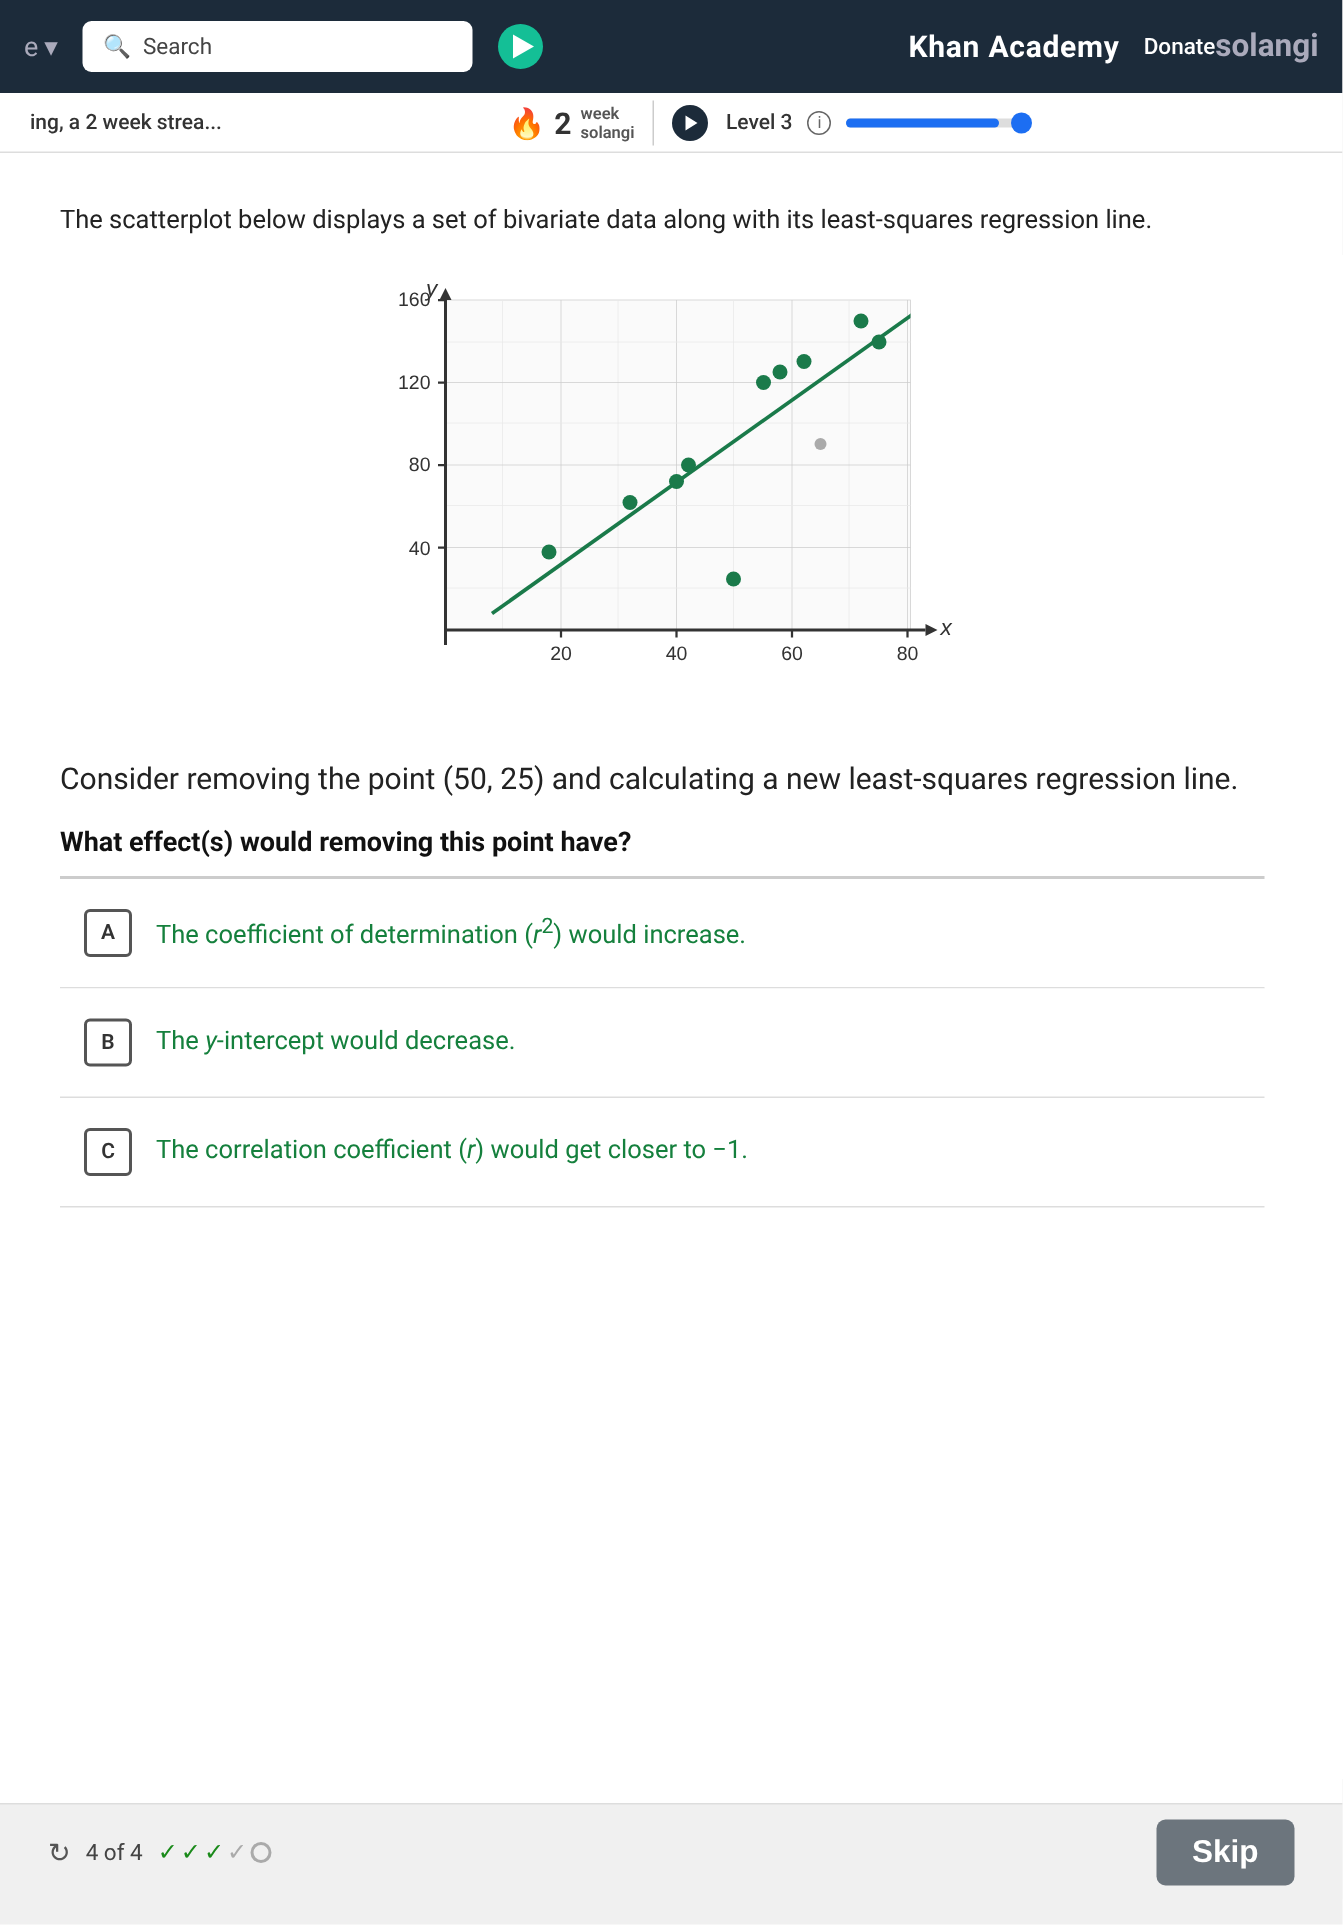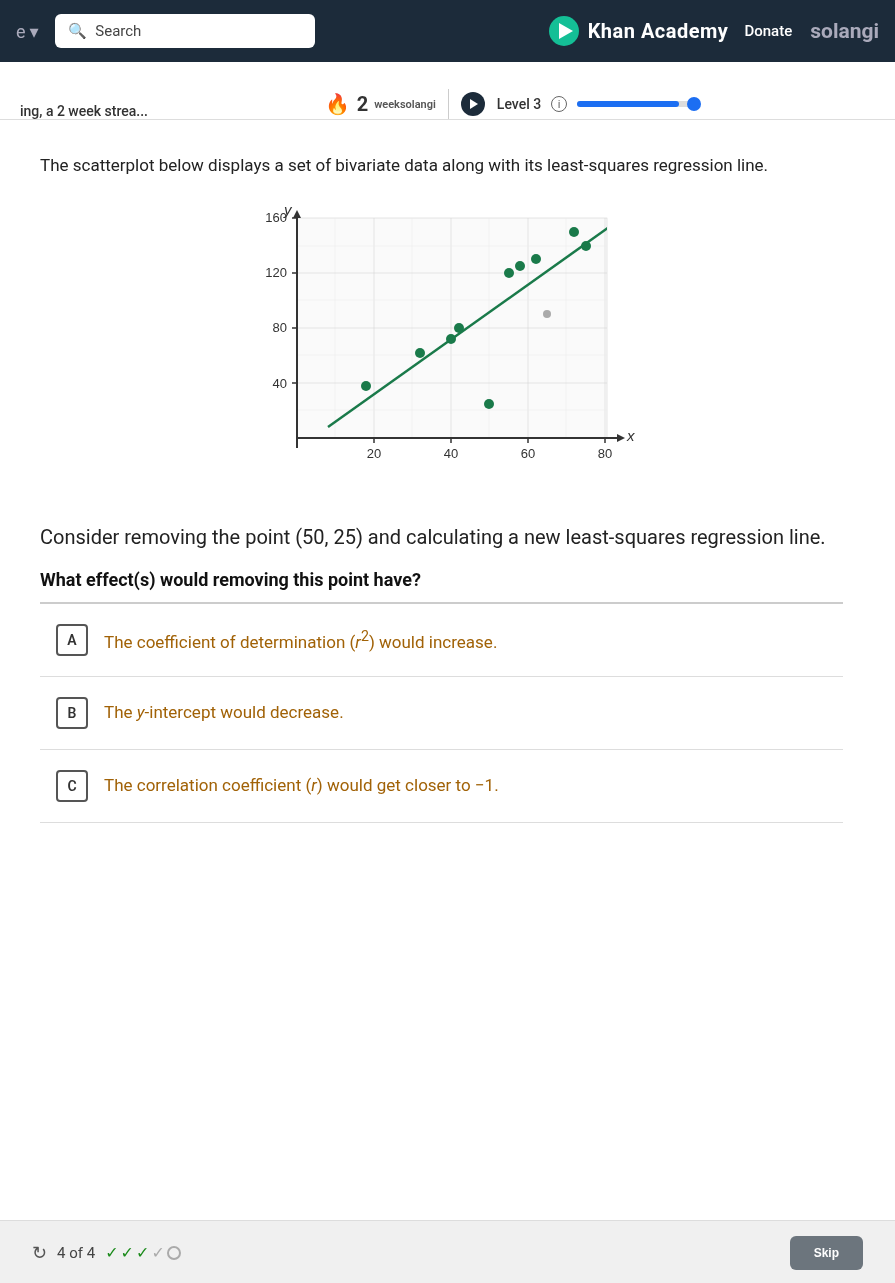--- a/index.html
+++ b/index.html
@@ -38,57 +38,56 @@
       cursor: pointer;
     }
     .search-box span {
       color: #444;
       font-size: 15px;
     }
     .nav-center {
       flex: 1;
       display: flex;
       align-items: center;
-      justify-content: flex-end;
+      justify-content: space-between;
       gap: 8px;
     }
     .nav-logo-icon {
       width: 32px;
       height: 32px;
     }
     .nav-title {
       color: #fff;
       font-size: 20px;
       font-weight: 700;
       letter-spacing: 0.5px;
     }
     .nav-right {
       display: flex;
       align-items: center;
-      gap: 18px;
     }
     .nav-donate {
       color: #fff;
       font-size: 15px;
       font-weight: 500;
       cursor: pointer;
     }
     .nav-user {
       color: #aab;
       font-size: 21px;
       cursor: pointer;
       font-weight: bold;
     }
 
     
     .sub-nav {
       background: #fff;
-      height: 58px;
-      display: flex;
-      align-items: flex-end;
+      height: 40px;
+      display: flex;
+      align-items: center;
       padding: 0 20px;
       gap: 0;
       border-bottom: 1px solid #ddd;
     }
     .sub-nav-breadcrumb {
       font-size: 14px;
       color: #333;
       font-weight: 500;
     }
     .sub-nav-center {
@@ -246,21 +245,21 @@
       display: flex;
       align-items: center;
       justify-content: center;
       font-size: 14px;
       font-weight: 600;
       color: #333;
     }
 
     .answer-text {
       font-size: 17px;
-      color: #a16207;
+      color: #15803d;
       line-height: 1.5;
       text-align: center;
     }
 
     
     .bottom-bar {
       background: #f0f0f0;
       height: 64px;
       display: flex;
       align-items: center;
@@ -290,21 +289,21 @@
       border-radius: 50%;
       border: 2px solid #aaa;
       display: inline-block;
     }
     .skip-btn {
       background: #6c757d;
       color: #fff;
       border: none;
       border-radius: 6px;
       padding: 10px 24px;
-      font-size: 12px;
+      font-size: 21px;
       font-weight: 600;
       cursor: pointer;
     }
 
     
     .chart-svg {
       font-family: -apple-system, BlinkMacSystemFont, 'Segoe UI', sans-serif;
     }
   </style>
 </head>
@@ -332,21 +331,21 @@
     <span class="nav-user">solangi</span>
   </div>
 </div>
 
 <div class="sub-nav">
   <span class="sub-nav-breadcrumb">ing, a 2 week strea...</span>
   <div class="sub-nav-center">
     <div class="streak-badge">
       <span class="streak-flame">🔥</span>
       <span class="streak-num">2</span>
-      <div style="display:flex;flex-direction:row;">
+      <div style="display:flex;flex-direction:column;">
         <span style="font-size:11px;font-weight:600;color:#555;">week</span>
         <span style="font-size:11px;color:#555;">solangi</span>
       </div>
     </div>
     <div class="divider-v"></div>
     <div class="play-btn"></div>
     <div class="level-section">
       <span class="level-label">Level 3</span>
       <div class="level-info">i</div>
       <div class="level-bar">

